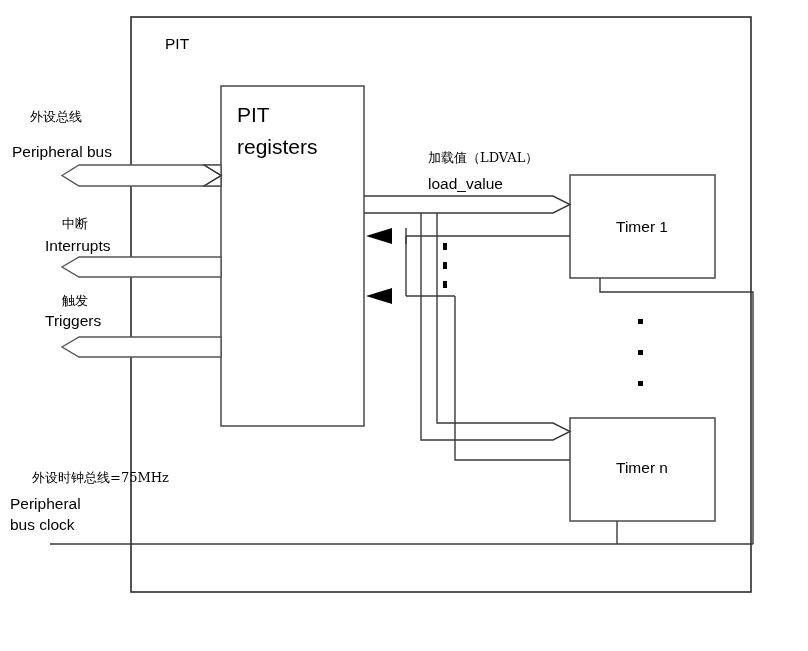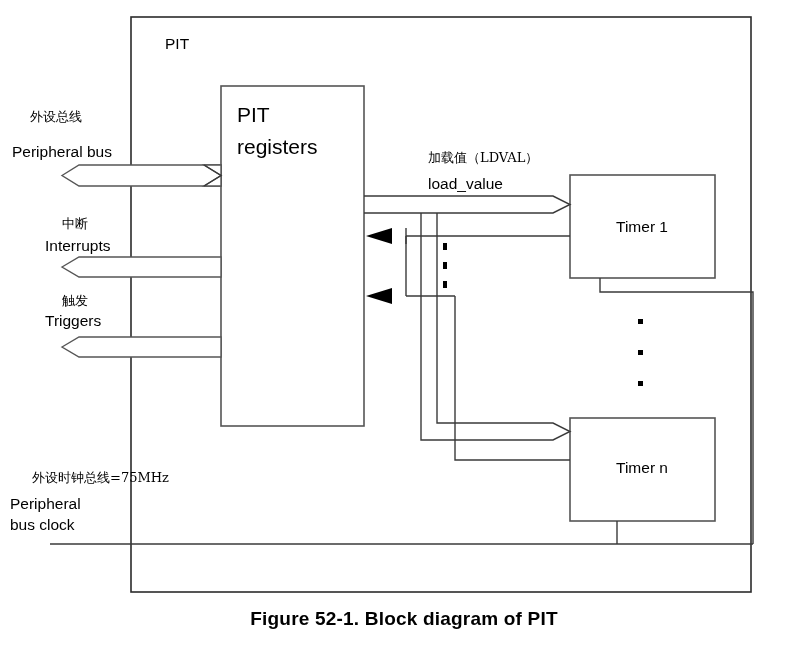--- a/index.html
+++ b/index.html
@@ -159,15 +159,14 @@
 
     <text class="lbl-mono-cn" x="32" y="482">外设时钟总线=75MHz</text>
     <text class="lbl lbl-en" x="10" y="509">Peripheral</text>
     <text class="lbl lbl-en" x="10" y="530">bus clock</text>
 
     <text class="lbl-mono-cn" x="428" y="162">加载值（LDVAL）</text>
     <text class="lbl lbl-en" x="428" y="189">load_value</text>
 
   </svg>
 
-  <div class="caption">Figure 52-1. Block diagram of PIT</div>
 
 </div>
 
 </body></html>

